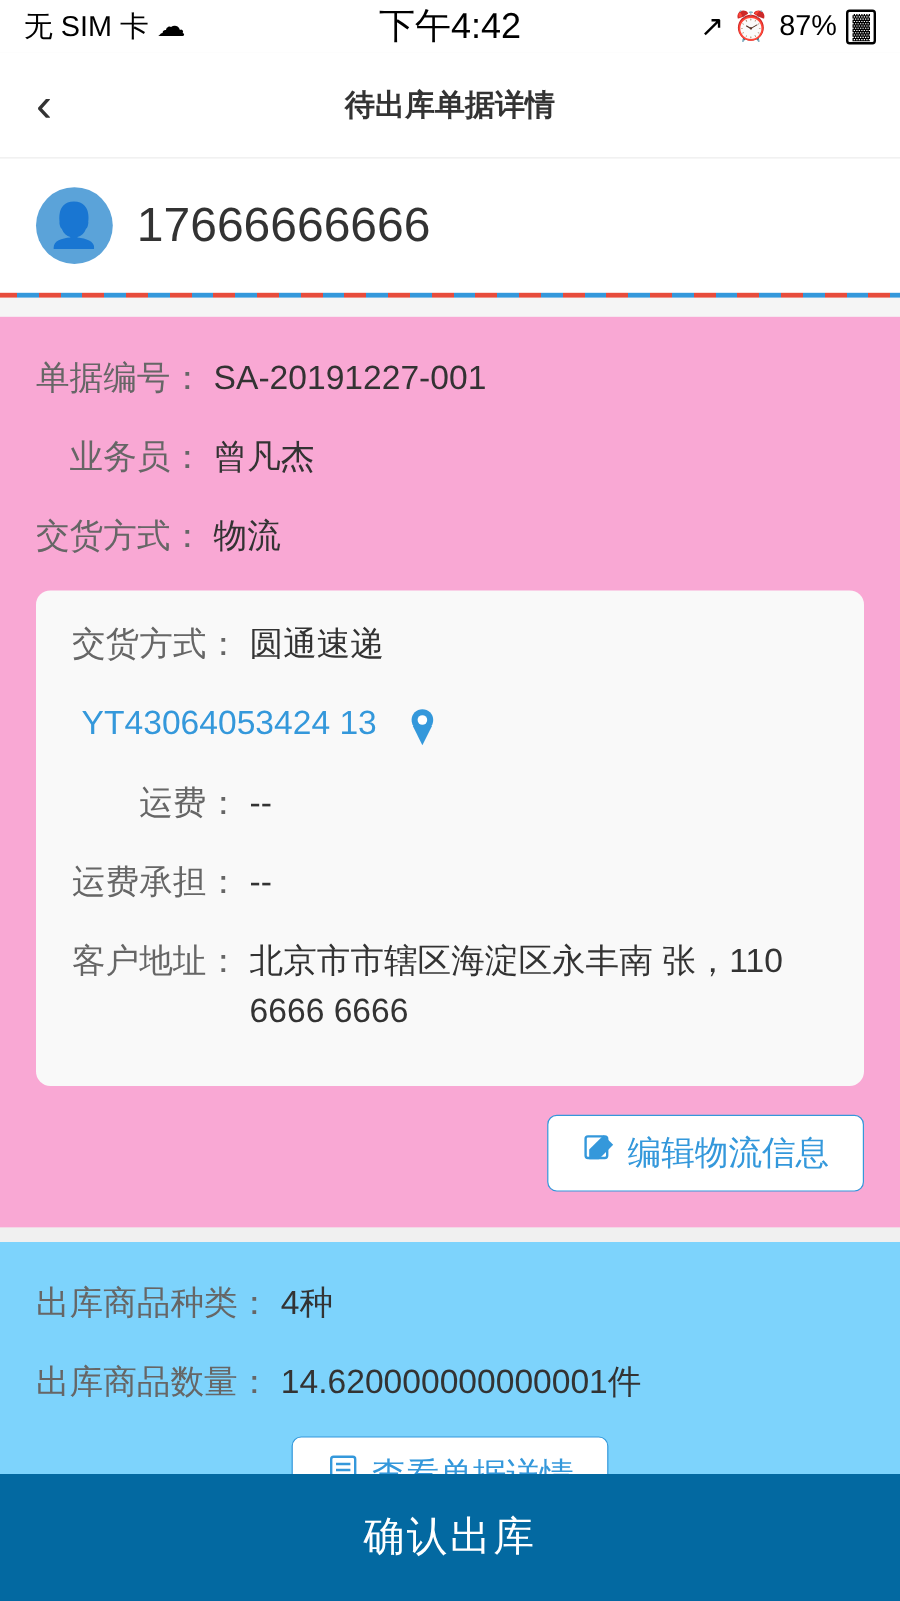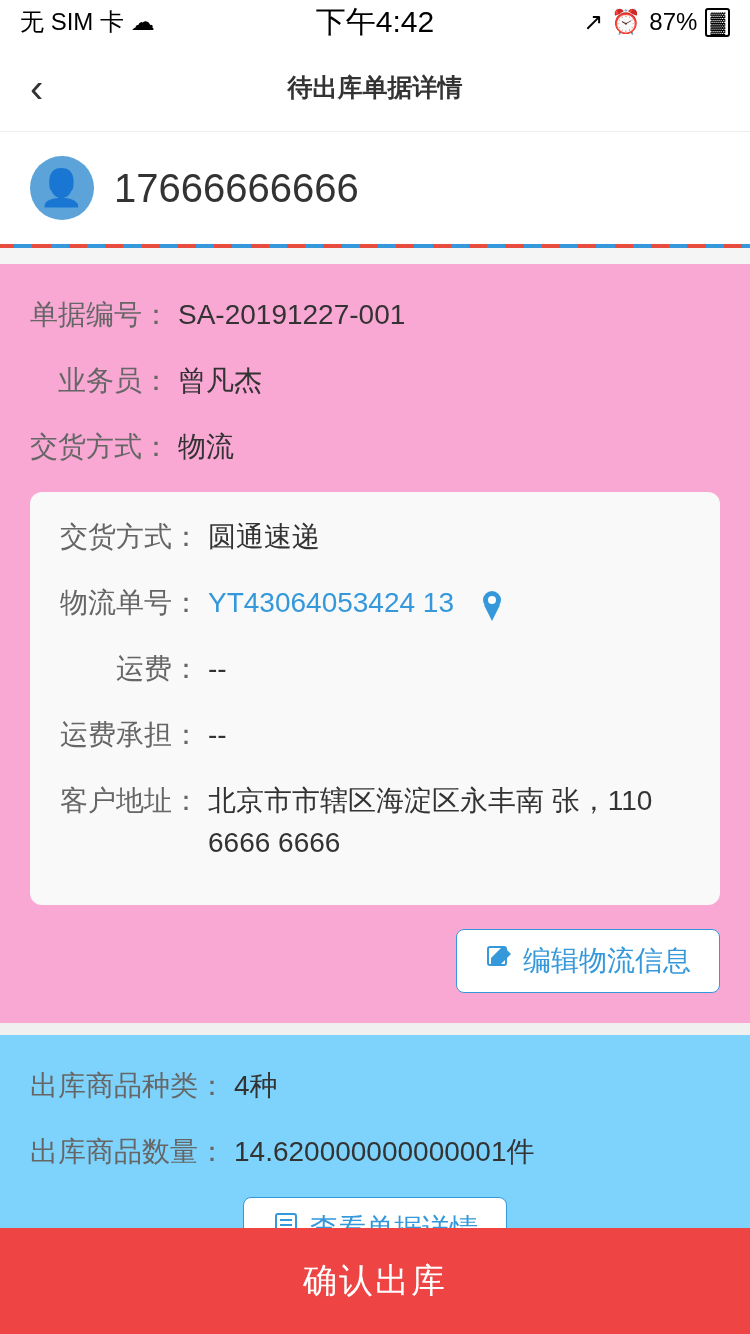--- a/index.html
+++ b/index.html
@@ -199,21 +199,21 @@
       background: #f5f5f5;
       min-height: 200px;
     }
 
     
     .confirm-btn-wrapper {
       position: fixed;
       bottom: 0;
       left: 0;
       width: 750px;
-      background: #ef4444;
+      background: #0369a1;
       padding: 30px 0;
       text-align: center;
     }
     .confirm-btn {
       color: #fff;
       font-size: 34px;
       font-weight: 500;
       background: none;
       border: none;
       cursor: pointer;
@@ -276,21 +276,20 @@
         <span class="info-label">交货方式：</span>
         <span class="info-value">物流</span>
       </div>
 
       <div class="logistics-card">
         <div class="info-row">
           <span class="info-label">交货方式：</span>
           <span class="info-value">圆通速递</span>
         </div>
         <div class="info-row">
-          <span class="info-label">物流单号：</span>
           <span class="info-value blue">
             <span>YT43064053424 13</span>
             <span class="location-icon">
               <svg width="36" height="36" viewBox="0 0 36 36">
                 <circle cx="18" cy="15" r="9" fill="#3498db"></circle>
                 <polygon points="18,36 10,20 26,20" fill="#3498db"></polygon>
                 <circle cx="18" cy="15" r="4" fill="white"></circle>
               </svg>
             </span>
           </span>

